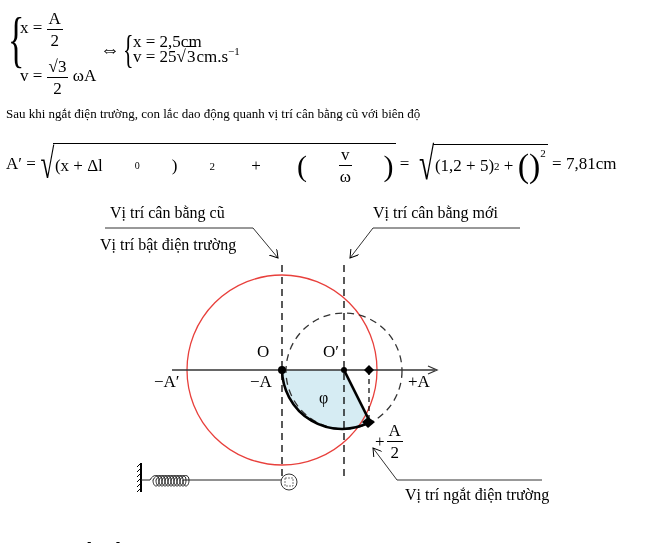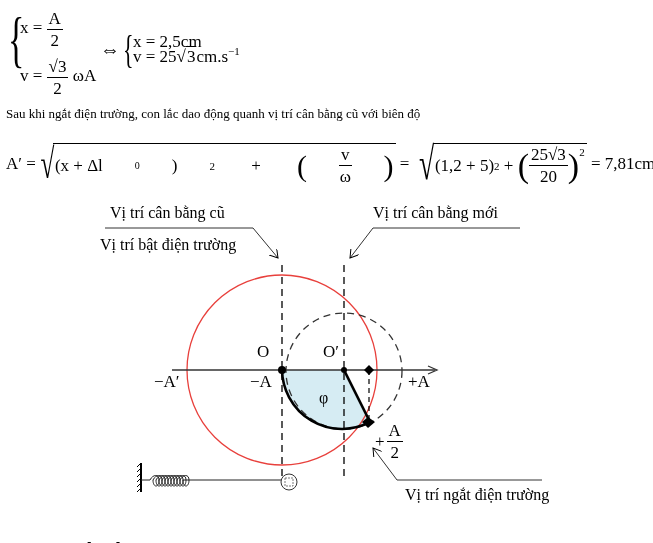--- a/index.html
+++ b/index.html
@@ -66,24 +66,20 @@
     </span>
     <span style="font-size:30px;">)</span>
   </span>
   <span style="white-space:pre;"> = </span>
   <span style="font-size:46px; line-height:1; transform:scaleX(0.6);">√</span>
   <span style="border-top:1px solid #000; display:inline-flex; align-items:center; padding:2px 2px 0; margin-left:-6px;">
     <span>(1,2 + 5)</span>
       <sup style="font-size:11px;">2</sup>
     <span style="white-space:pre;"> + </span>
     <span style="font-size:34px;">(</span>
-    <span class="frac">
-      <span class="num">25√3</span>
-      <span class="den">20</span>
-    </span>
     <span style="font-size:34px;">)</span>
       <sup style="font-size:11px; align-self:flex-start;">2</sup>
   </span>
   <span style="white-space:pre;"> = 7,81cm</span>
 </div>
 
 <svg width="653" height="543" viewBox="0 0 653 543">
   <defs>
     <marker id="arrowOpen" markerWidth="10" markerHeight="10" refX="8" refY="5" orient="auto">
       <path d="M0,0 L8,5 L0,10" fill="none" stroke="#000" stroke-width="1"></path>

